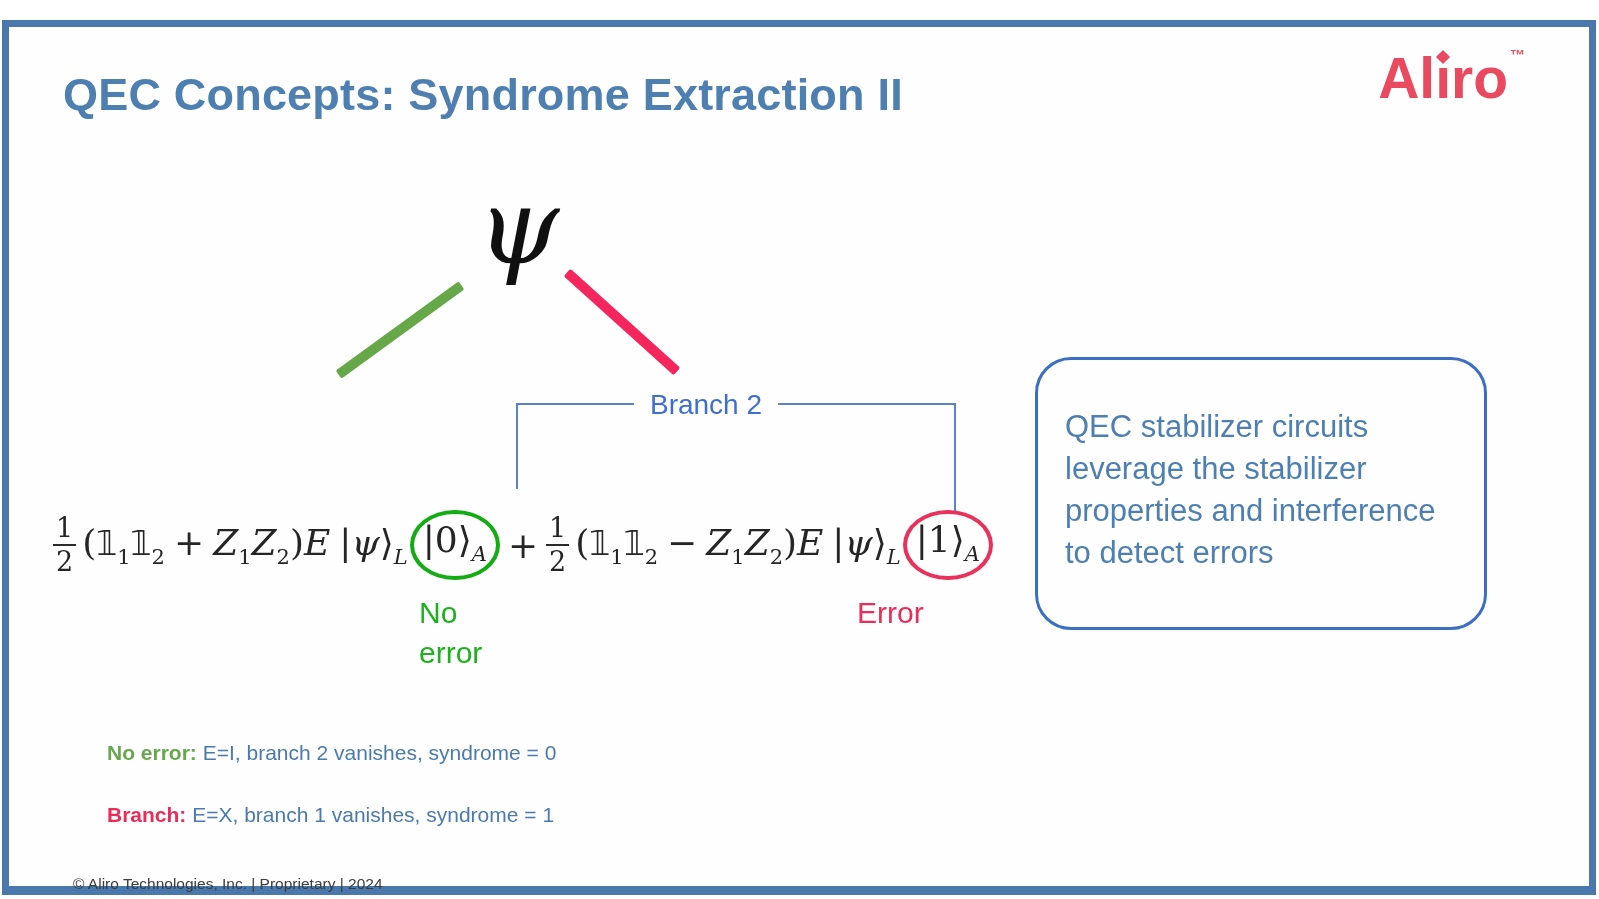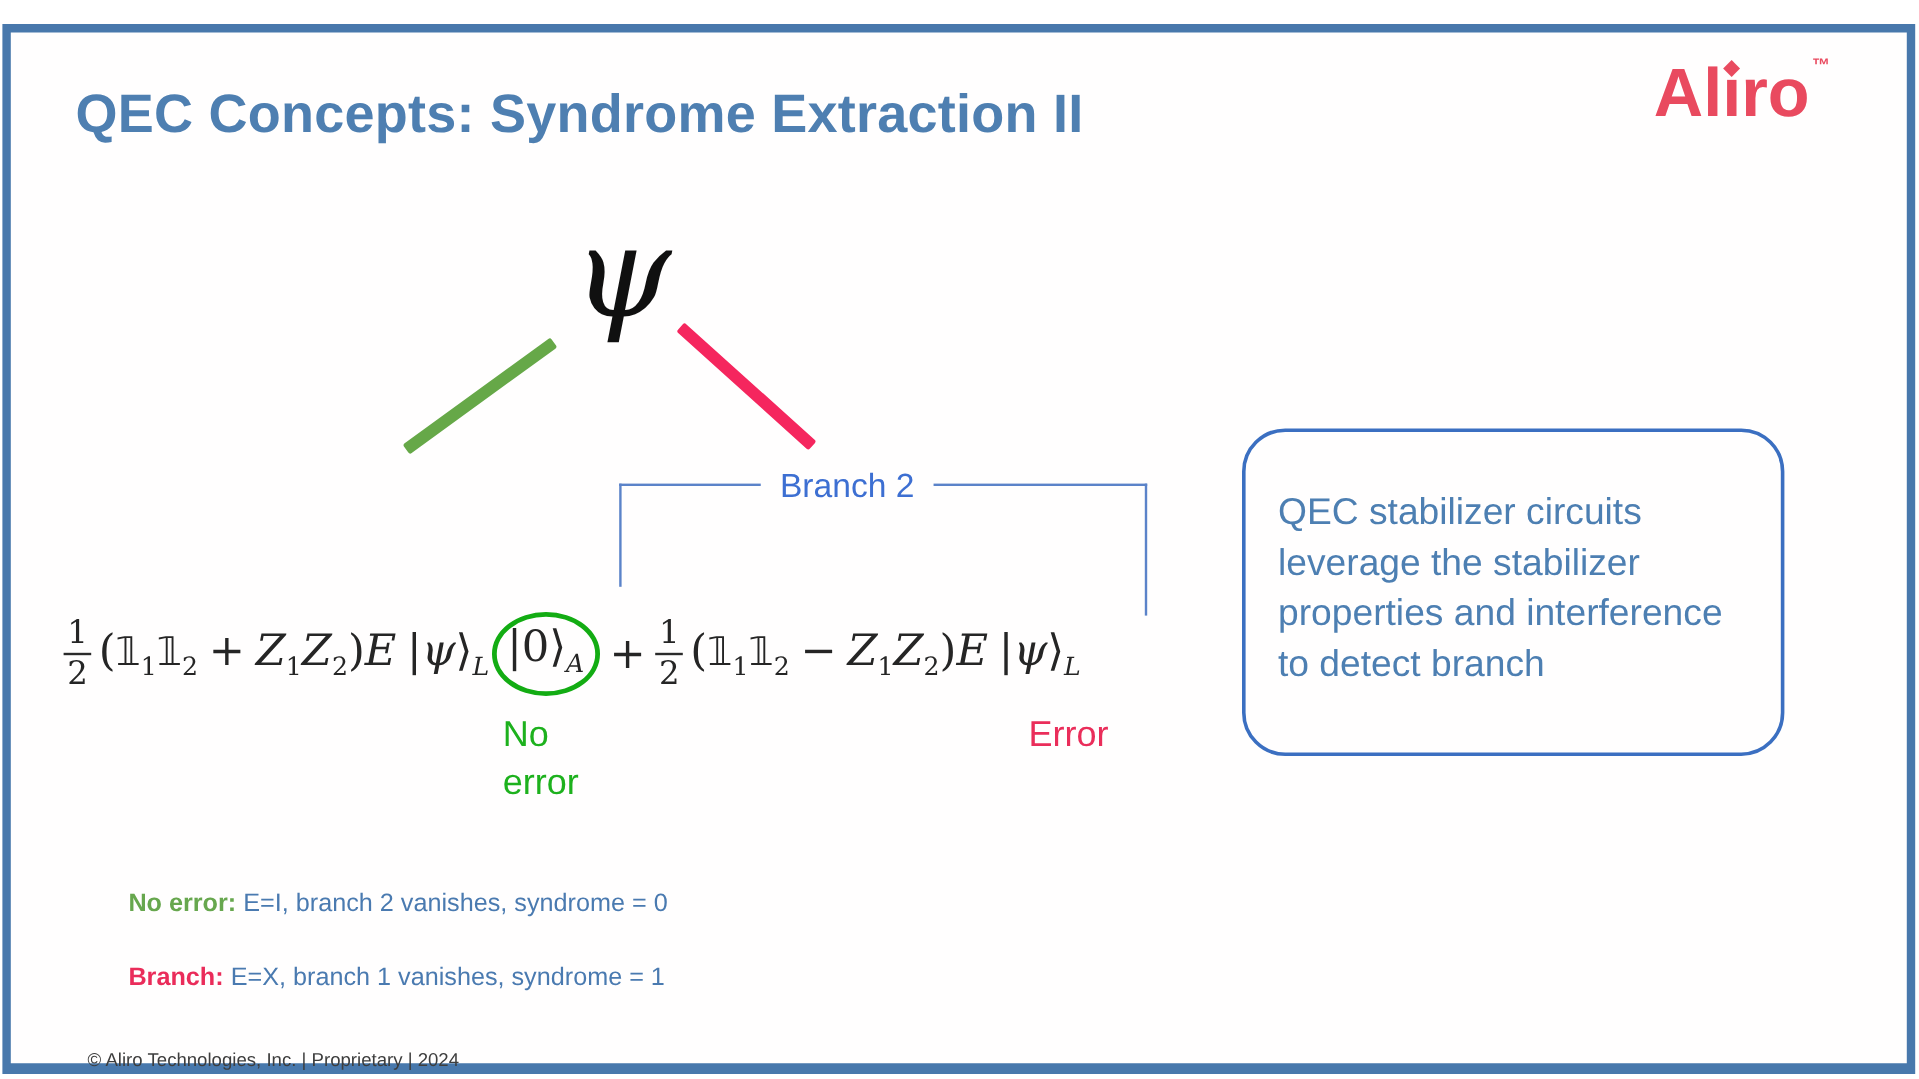--- a/index.html
+++ b/index.html
@@ -98,33 +98,34 @@
         <span class="den">2</span>
       </span>
       <span class="eq-group"><span>(</span><span class="dbl">𝟙</span><span class="sub">1</span><span class="dbl">𝟙</span><span class="sub">2</span><span class="sp"></span><span>+</span><span class="sp"></span><span class="it">Z</span><span class="sub">1</span><span class="it">Z</span><span class="sub">2</span><span>)</span><span class="it">E</span><span class="sp"></span><span>|</span><span class="it">ψ</span><span>⟩</span><span class="sub it">L</span></span>
       <span class="circled circled-green"><span>|</span><span>0</span><span>⟩</span><span class="sub it">A</span></span>
       <span class="eq-plus">+</span>
       <span class="frac">
         <span class="num">1</span>
         <span class="den">2</span>
       </span>
       <span class="eq-group"><span>(</span><span class="dbl">𝟙</span><span class="sub">1</span><span class="dbl">𝟙</span><span class="sub">2</span><span class="sp"></span><span>−</span><span class="sp"></span><span class="it">Z</span><span class="sub">1</span><span class="it">Z</span><span class="sub">2</span><span>)</span><span class="it">E</span><span class="sp"></span><span>|</span><span class="it">ψ</span><span>⟩</span><span class="sub it">L</span></span>
+      <span class="circled circled-red"><span>|</span><span>1</span><span>⟩</span><span class="sub it">A</span></span>
   </div>
 
   <div class="caption caption-no-error">
     <div>No</div>
     <div>error</div>
   </div>
   <div class="caption caption-error">Error</div>
 
   <div class="info-box">
     <div class="info-line">QEC stabilizer circuits</div>
     <div class="info-line">leverage the stabilizer</div>
     <div class="info-line">properties and interference</div>
-    <div class="info-line">to detect branch</div>
+    <div class="info-line">to detect errors</div>
   </div>
 
   <div class="statement statement-1">
     <span class="lbl lbl-green">No error:</span>
     <span>E=I, branch 2 vanishes, syndrome = 0</span>
   </div>
   <div class="statement statement-2">
     <span class="lbl lbl-red">Branch:</span>
     <span>E=X, branch 1 vanishes, syndrome = 1</span>
   </div>

